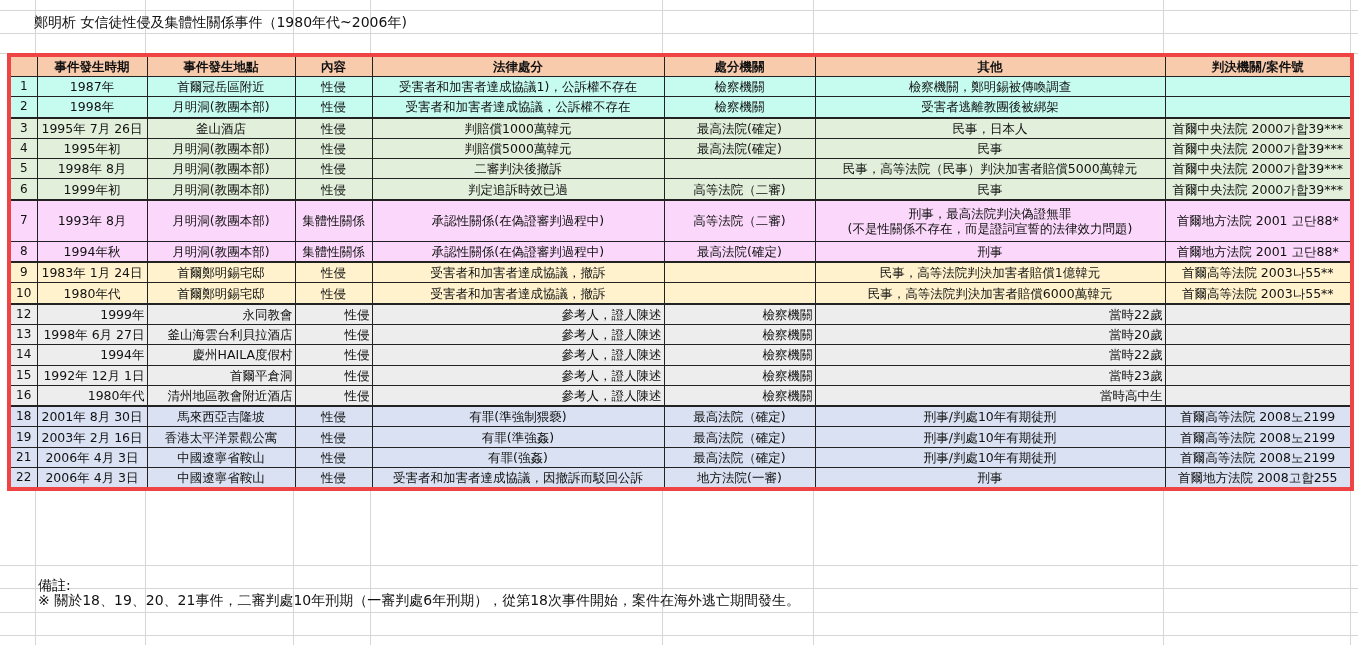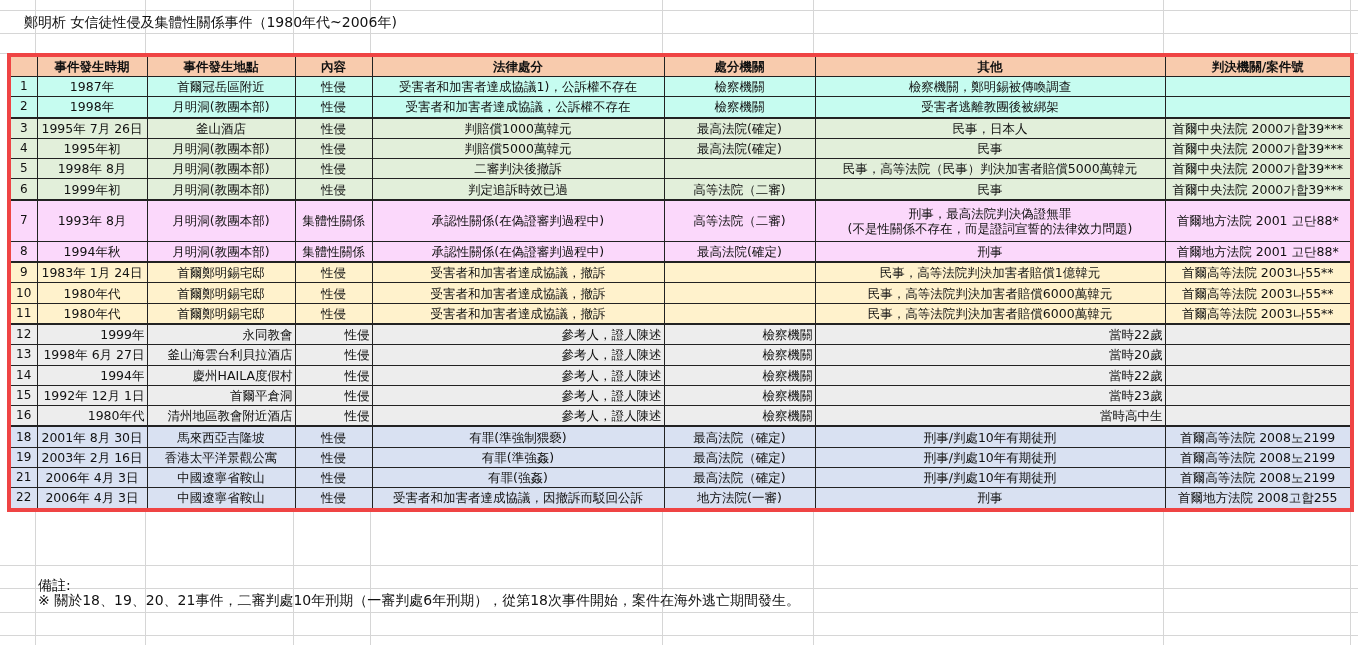--- a/index.html
+++ b/index.html
@@ -4,21 +4,21 @@
 <style>
   html, body { margin: 0; padding: 0; }
   body {
     width: 1358px; height: 645px; overflow: hidden; background: #ffffff;
     font-family: "DejaVu Sans", "Liberation Sans", sans-serif;
     color: #111; position: relative;
   }
   .vline { position: absolute; top: 0; height: 645px; width: 1px; background: #d6d6d6; }
   .hline { position: absolute; left: 0; width: 1358px; height: 1px; background: #d6d6d6; }
   .title {
-    position: absolute; left: 24px; top: 11px; height: 22px; line-height: 22px;
+    position: absolute; left: 34px; top: 11px; height: 22px; line-height: 22px;
     font-size: 14px; color: #111; white-space: nowrap;
   }
   table.main {
     position: absolute; left: 7px; top: 53px;
     border-collapse: collapse; table-layout: fixed;
     border: 4px solid #ef4444;
     font-size: 12.5px;
   }
   table.main th, table.main td {
     border: 1px solid #222; text-align: center; vertical-align: middle;
@@ -180,30 +180,20 @@
       <tr class="g-yellow">
         <td class="num">10</td>
         <td>1980年代</td>
         <td>首爾鄭明錫宅邸</td>
         <td>性侵</td>
         <td>受害者和加害者達成協議，撤訴</td>
         <td></td>
         <td>民事，高等法院判決加害者賠償6000萬韓元</td>
         <td>首爾高等法院 2003나55**</td>
       </tr>
-      <tr class="g-yellow">
-        <td class="num">11</td>
-        <td>1980年代</td>
-        <td>首爾鄭明錫宅邸</td>
-        <td>性侵</td>
-        <td>受害者和加害者達成協議，撤訴</td>
-        <td></td>
-        <td>民事，高等法院判決加害者賠償6000萬韓元</td>
-        <td>首爾高等法院 2003나55**</td>
-      </tr>
       <tr class="g-gray thick-top">
         <td class="num">12</td>
         <td>1999年</td>
         <td>永同教會</td>
         <td>性侵</td>
         <td>參考人，證人陳述</td>
         <td>檢察機關</td>
         <td>當時22歲</td>
         <td></td>
       </tr>

